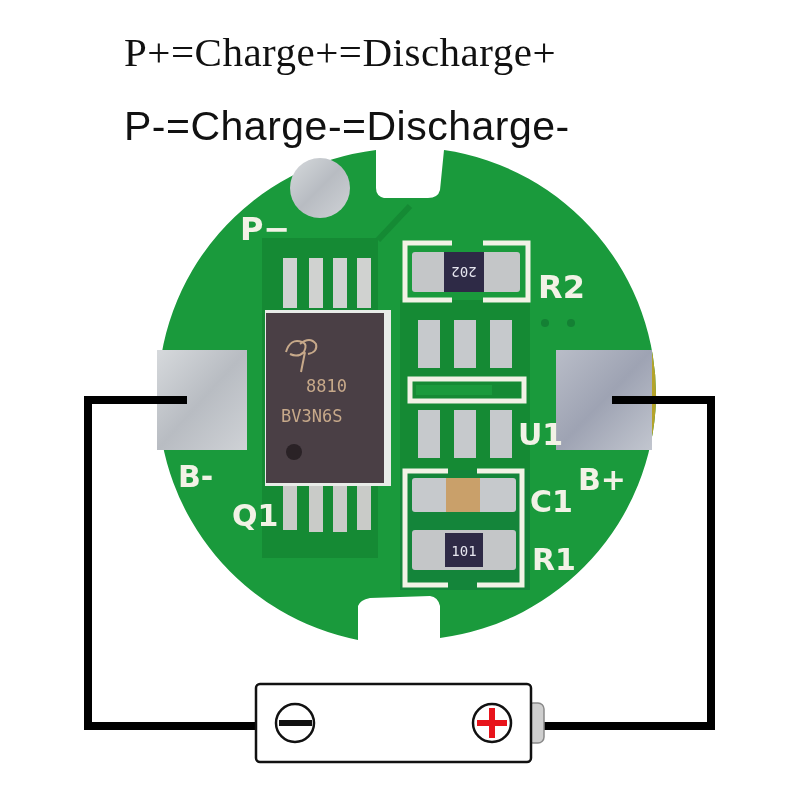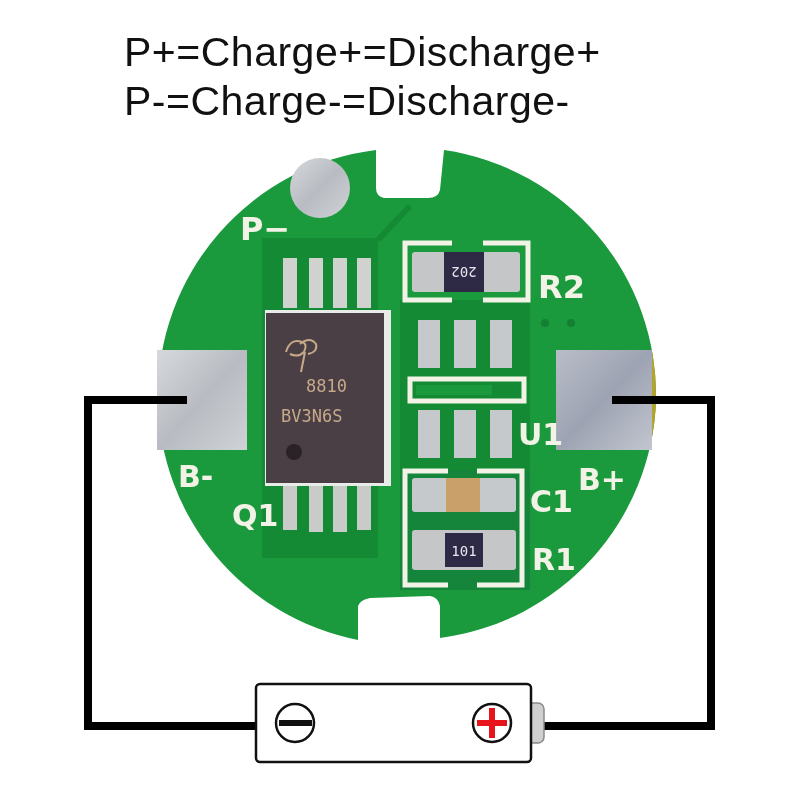--- a/index.html
+++ b/index.html
@@ -1,19 +1,19 @@
 <!DOCTYPE html>
 <html><head>
 <meta charset="utf-8">
 <style>
   html, body { margin:0; padding:0; background:#ffffff; }
   body { width:800px; height:800px; position:relative; overflow:hidden; font-family:"Liberation Sans", sans-serif; }
   .title { position:absolute; left:124px; font-size:41px; color:#111; letter-spacing:0.5px; line-height:1; white-space:nowrap; }
-  .t1 { top:32px; }
-  .t2 { top:81px; }
+  .t1 { top:32px;font-family:Liberation Serif, serif; }
+  .t2 { top:106px; }
   svg.main { position:absolute; left:0; top:0; }
   .silk { font-family:"DejaVu Sans", sans-serif; font-weight:bold; fill:#f2f2e6; }
   .chip-text { font-family:"DejaVu Sans Mono", monospace; fill:#c7a98a; font-size:17px; }
 </style>
 </head>
 <body>
 
 <div class="title t1">P+=Charge+=Discharge+</div>
 <div class="title t2">P-=Charge-=Discharge-</div>
 

